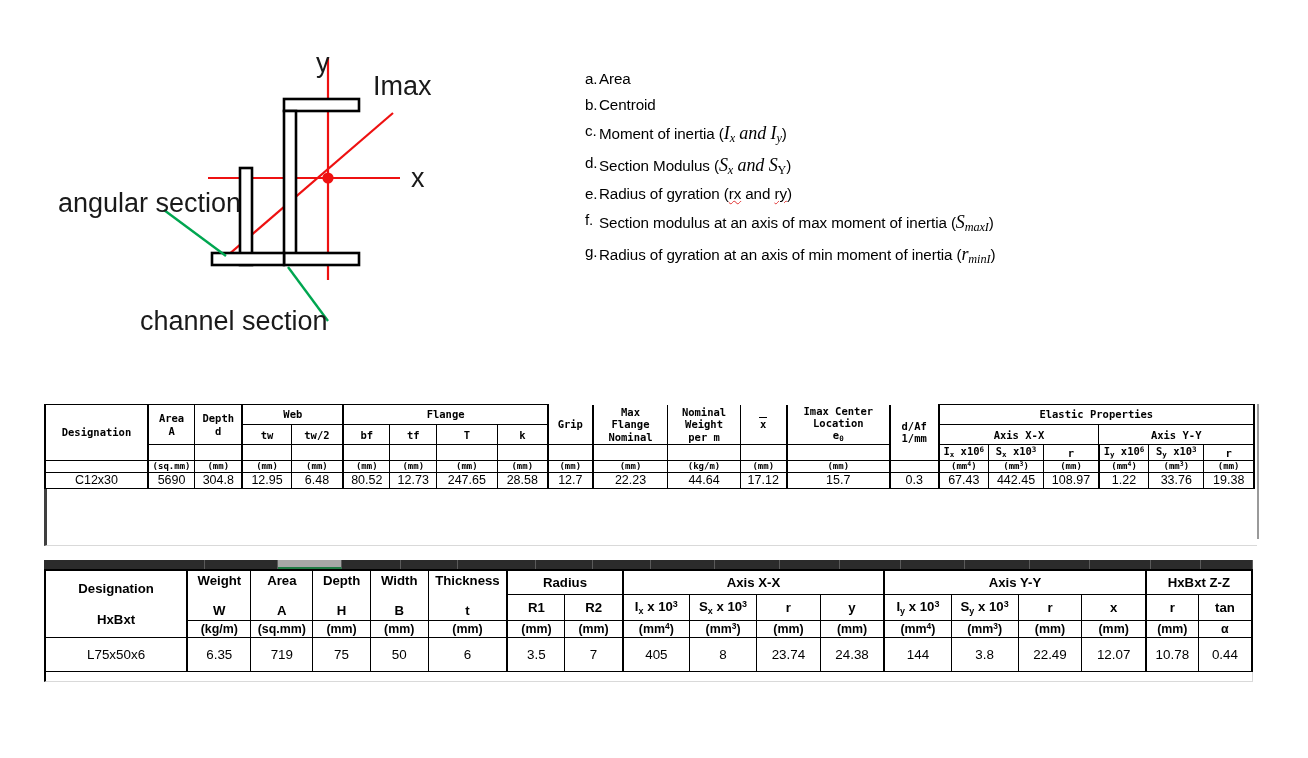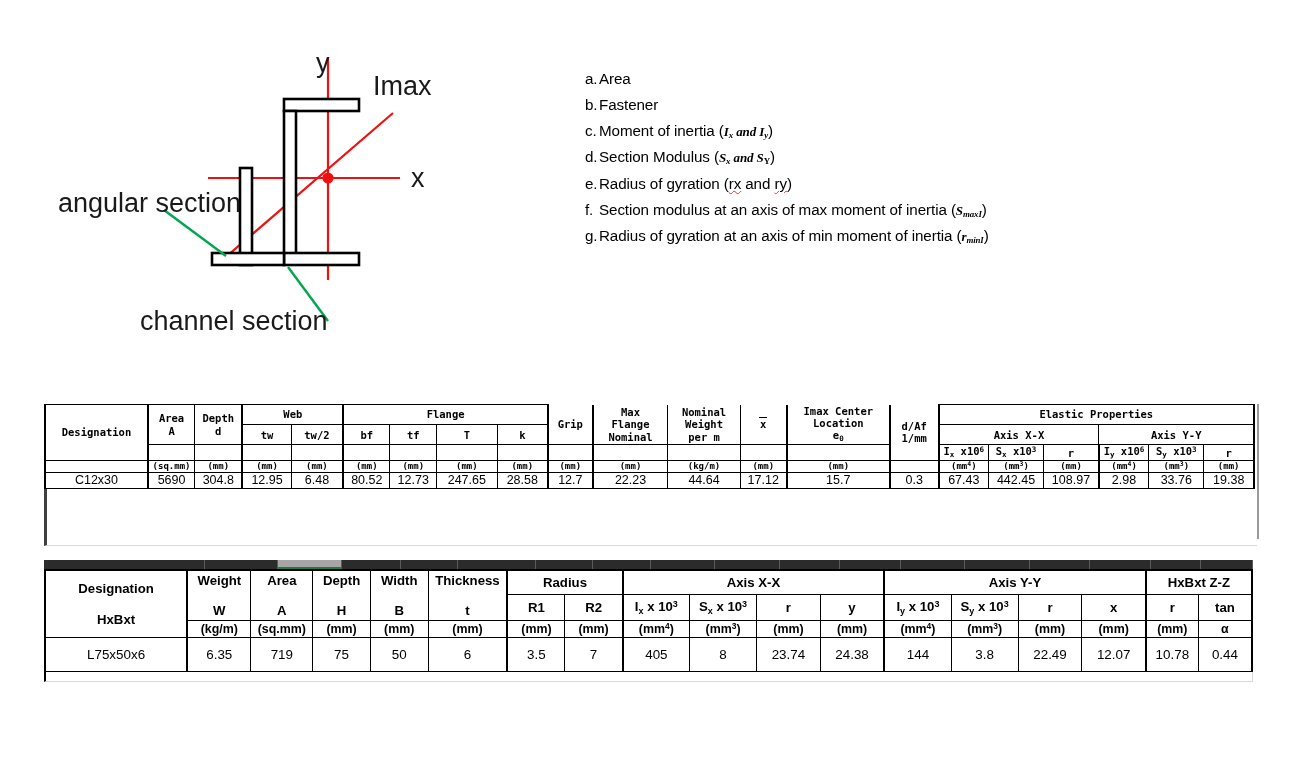--- a/index.html
+++ b/index.html
@@ -61,21 +61,21 @@
     line-height: 1.72;
     letter-spacing: -0.1px;
   }
   .li-marker {
     width: 38px;
     flex: 0 0 38px;
     padding-left: 24px;
     box-sizing: border-box;
   }
   .li-text { flex: 1 1 auto; }
-  .mathit { font-family: "Liberation Serif", serif; font-style: italic; font-size: 13px; font-weight: bold; }
+  .mathit { font-family: "Liberation Serif", serif; font-style: italic; font-size: 18px; }
   .sub { font-size: 0.68em; vertical-align: -0.28em; font-style: italic; font-family: "Liberation Serif", serif; }
   .subup { font-size: 0.68em; vertical-align: -0.28em; font-style: normal; }
   .squiggle {
     text-decoration: underline;
     text-decoration-color: #e03030;
     text-decoration-style: wavy;
     text-decoration-thickness: 1px;
     text-underline-offset: 1px;
   }
 
@@ -210,21 +210,21 @@
 
   <div id="problem">
 
     <ul id="req-list">
       <li>
         <span class="li-marker">a.</span>
         <span class="li-text">Area</span>
       </li>
       <li>
         <span class="li-marker">b.</span>
-        <span class="li-text">Fastener</span>
+        <span class="li-text">Centroid</span>
       </li>
       <li>
         <span class="li-marker">c.</span>
         <span class="li-text">Moment of inertia (<span class="mathit">I<span class="sub">x</span></span><span class="mathit">&nbsp;and&nbsp;</span><span class="mathit">I<span class="sub">y</span></span>)</span>
       </li>
       <li>
         <span class="li-marker">d.</span>
         <span class="li-text">Section Modulus (<span class="mathit">S<span class="sub">x</span></span><span class="mathit">&nbsp;and&nbsp;</span><span class="mathit">S<span class="subup">Y</span></span>)</span>
       </li>
       <li>
@@ -391,21 +391,21 @@
       <td class="datacell">28.58</td>
       <td class="datacell lbar-left">12.7</td>
       <td class="datacell lbar-left">22.23</td>
       <td class="datacell">44.64</td>
       <td class="datacell">17.12</td>
       <td class="datacell lbar-left">15.7</td>
       <td class="datacell lbar-left">0.3</td>
       <td class="datacell lbar-left">67.43</td>
       <td class="datacell">442.45</td>
       <td class="datacell">108.97</td>
-      <td class="datacell lbar-left">2.98</td>
+      <td class="datacell lbar-left">1.22</td>
       <td class="datacell">33.76</td>
       <td class="datacell lbar-right">19.38</td>
     </tr>
   </tbody>
     </table>
 </div>
 <div id="t1-strip"></div>
 
 <div class="tbl-wrap" id="table2-wrap">
 

